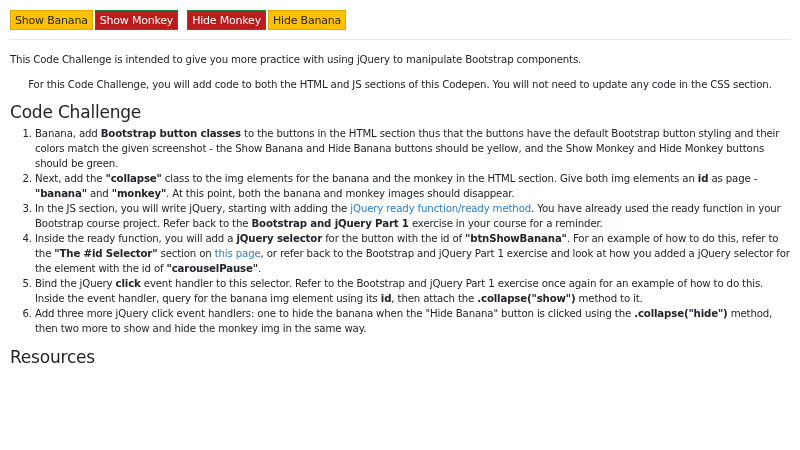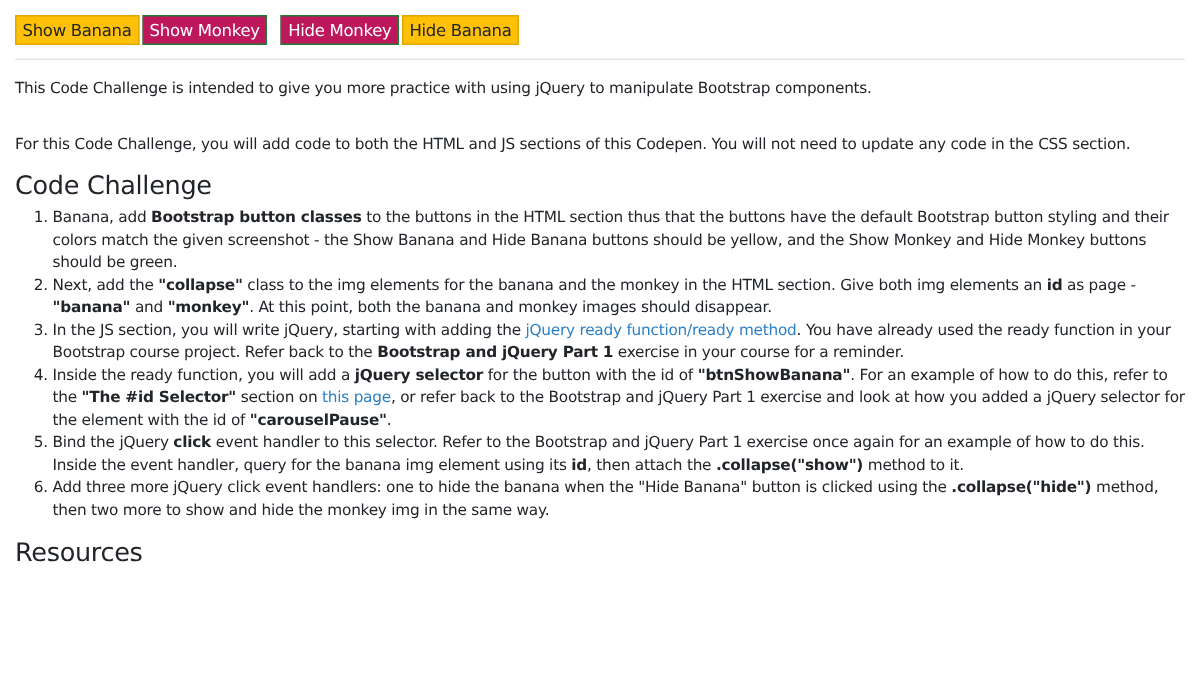--- a/index.html
+++ b/index.html
@@ -12,28 +12,28 @@
     .wrap { padding: 10px 10px 0 10px; }
     .btn-row { display: flex; gap: 2px; height: 20px; }
     .btn {
       display: inline-flex; align-items: center; justify-content: center;
       height: 20px; padding: 0 4px; box-sizing: border-box;
       font-family: "DejaVu Sans", sans-serif; font-size: 11px;
       border: 1px solid transparent; border-radius: 0; cursor: pointer;
       letter-spacing: -0.2px;
     }
     .btn-warning { background: #ffc107; border-color: #e0a800; color: #212529; }
-    .btn-success { background: #be185d; border-color: #1e7e34; color: #ffffff; }
+    .btn-success { background: #b91c1c; border-color: #1e7e34; color: #ffffff; }
     .btn-row .gap { width: 5px; }
     hr {
       margin: 9px 0 0 0; border: 0; border-top: 1px solid #e6e6e6; height: 0;
     }
     p { margin: 0; }
     .p1 { margin-top: 12px; }
-    .p2 { margin-top: 22px; }
+    .p2 { margin-top: 10px; text-align: center; }
     h2 {
       font-family: "DejaVu Sans", sans-serif; font-weight: 400;
       font-size: 17px; line-height: 22px; margin: 9px 0 3px 0; color: #212529;
       letter-spacing: -0.2px;
     }
     ol { margin: 0; padding-left: 25px; }
     ol li { margin: 0; padding-left: 0; }
     ul { margin: 0; padding-left: 25px; }
     ul li { margin: 0; }
     a { color: #2b7fc4; text-decoration: none; }

